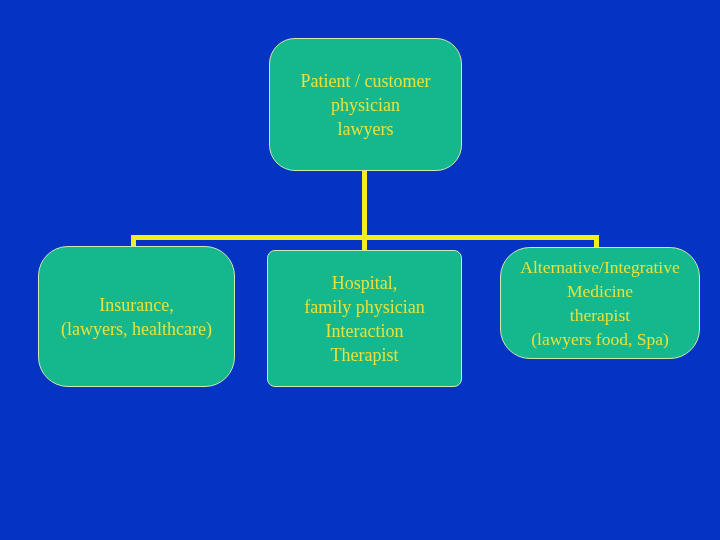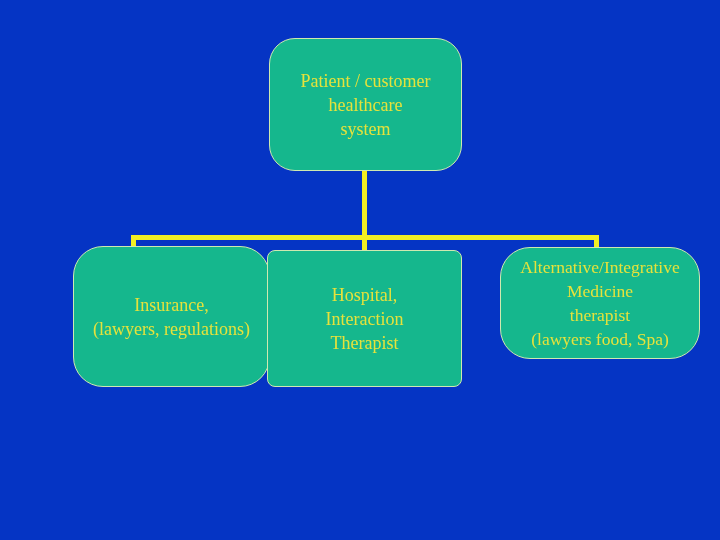--- a/index.html
+++ b/index.html
@@ -47,35 +47,36 @@
 <div class="slide" style="background-color: rgb(5, 52, 196);">
 
   <div class="conn conn-v" style="background-color: rgb(242, 238, 34);"></div>
   <div class="conn conn-h" style="background-color: rgb(242, 238, 34);"></div>
   <div class="conn conn-stub-left" style="background-color: rgb(242, 238, 34);"></div>
   <div class="conn conn-stub-right" style="background-color: rgb(242, 238, 34);"></div>
 
   <div class="node node-top" style="background-color: rgb(21, 183, 141); border-color: rgb(207, 233, 176); color: rgb(230, 226, 59);">
     <div class="node-text">
       <div>Patient / customer</div>
-      <div>healthcare</div>
-      <div>system</div>
+      <div>physician</div>
+      <div>lawyers</div>
     </div>
   </div>
 
-  <div class="node node-left" style="background-color: rgb(21, 183, 141); border-color: rgb(207, 233, 176); color: rgb(230, 226, 59); margin-left: 35px;">
+  <div class="node node-left" style="background-color: rgb(21, 183, 141); border-color: rgb(207, 233, 176); color: rgb(230, 226, 59);">
     <div class="node-text">
       <div>Insurance,</div>
-      <div>(lawyers, regulations)</div>
+      <div>(lawyers, healthcare)</div>
     </div>
   </div>
 
   <div class="node node-mid" style="background-color: rgb(21, 183, 141); border-color: rgb(207, 233, 176); color: rgb(230, 226, 59);">
     <div class="node-text">
       <div>Hospital,</div>
+      <div>family physician</div>
       <div>Interaction</div>
       <div>Therapist</div>
     </div>
   </div>
 
   <div class="node node-right" style="background-color: rgb(21, 183, 141); border-color: rgb(207, 233, 176); color: rgb(230, 226, 59);">
     <div class="node-text">
       <div>Alternative/Integrative</div>
       <div>Medicine</div>
       <div>therapist</div>

